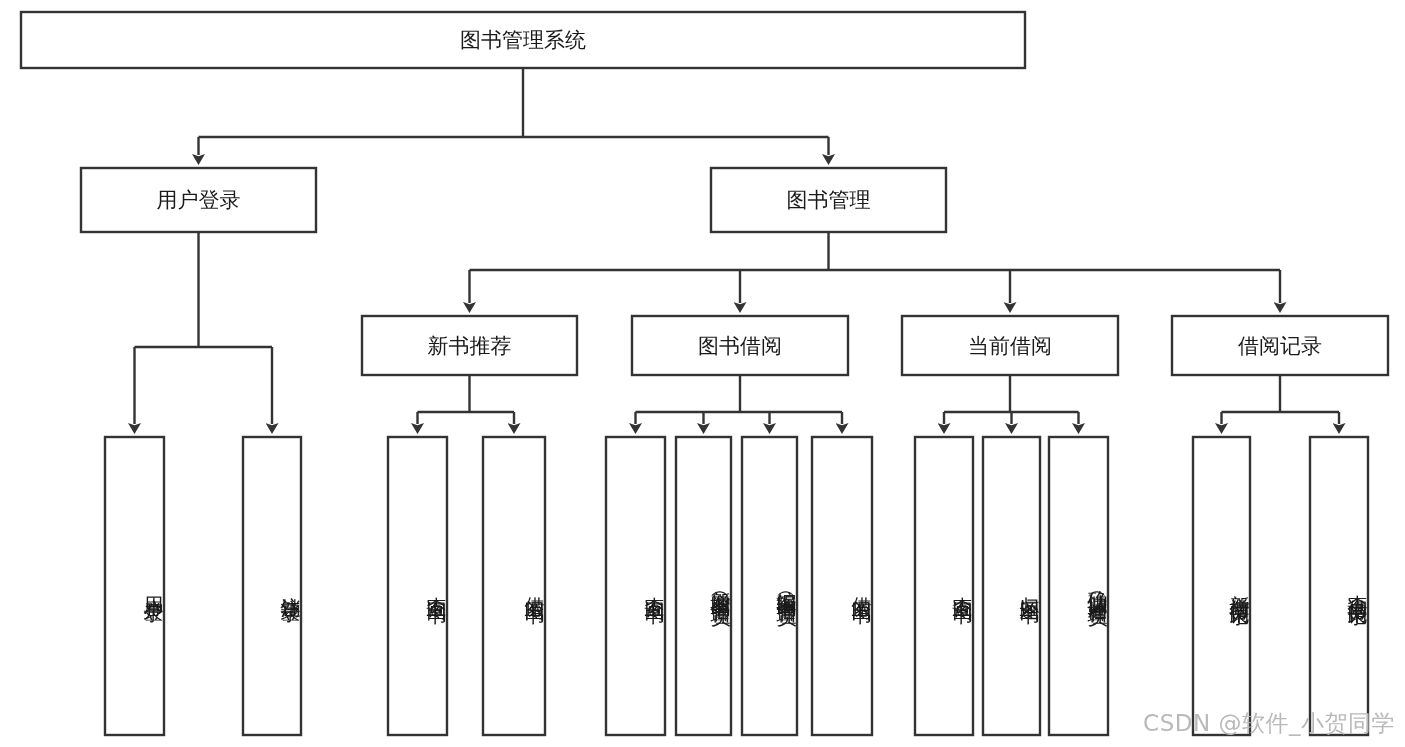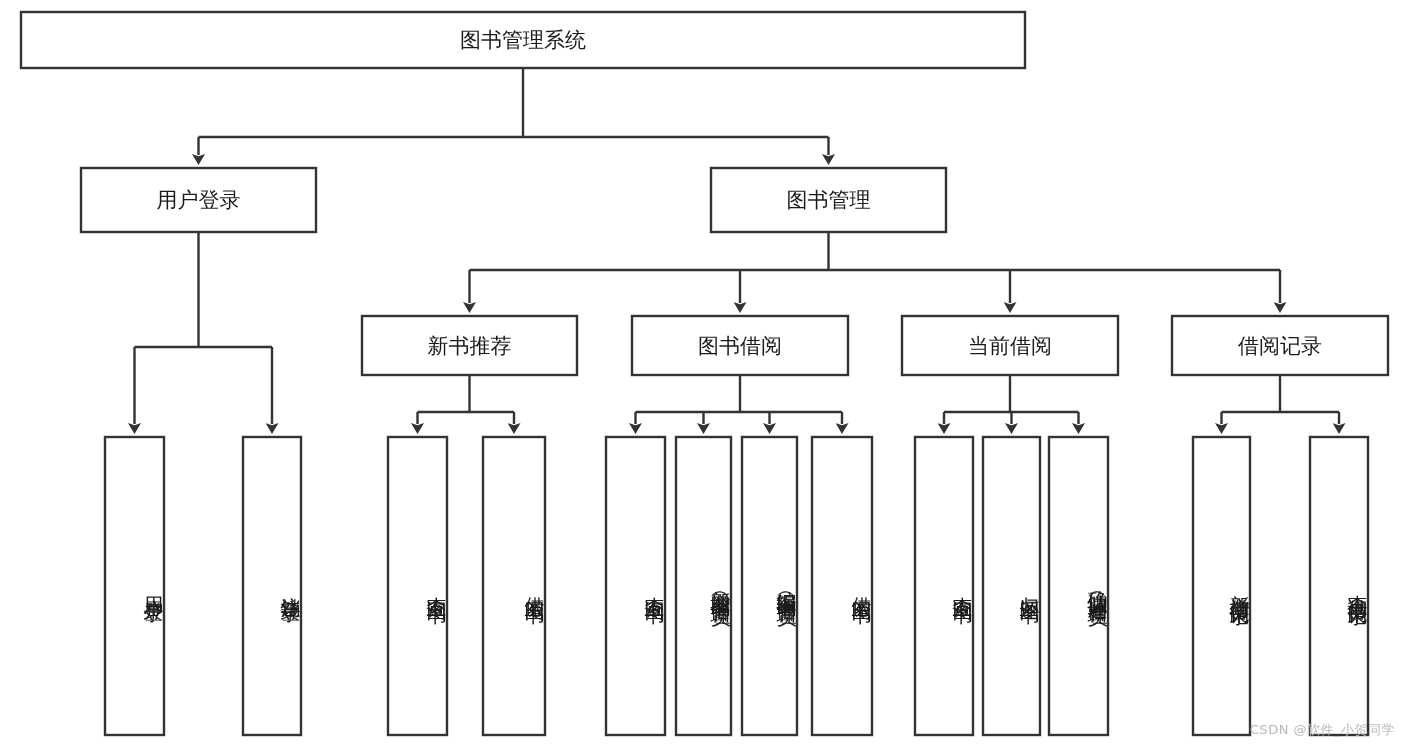--- a/index.html
+++ b/index.html
@@ -62,21 +62,21 @@
     color: #1a1a1a;
     letter-spacing: 2.5px;
     white-space: nowrap;
     pointer-events: none;
   }
   .watermark {
     position: absolute;
     right: 10px;
     bottom: 8px;
     font-family: "DejaVu Sans", "Liberation Sans", sans-serif;
-    font-size: 13px;
+    font-size: 23px;
     color: #b9b9b9;
     letter-spacing: 0.5px;
     white-space: nowrap;
   }
 </style>
 </head>
 <body>
 
 <div id="diagram-root">
 

